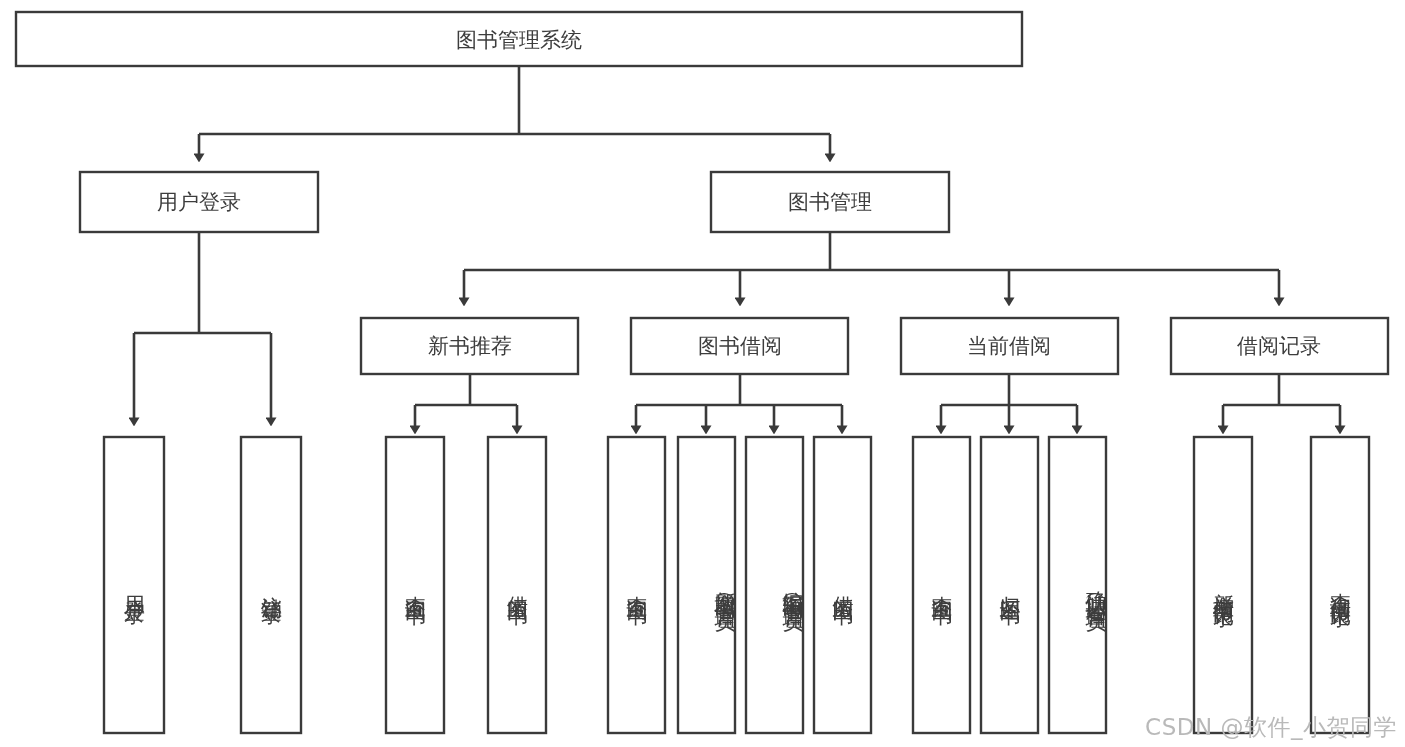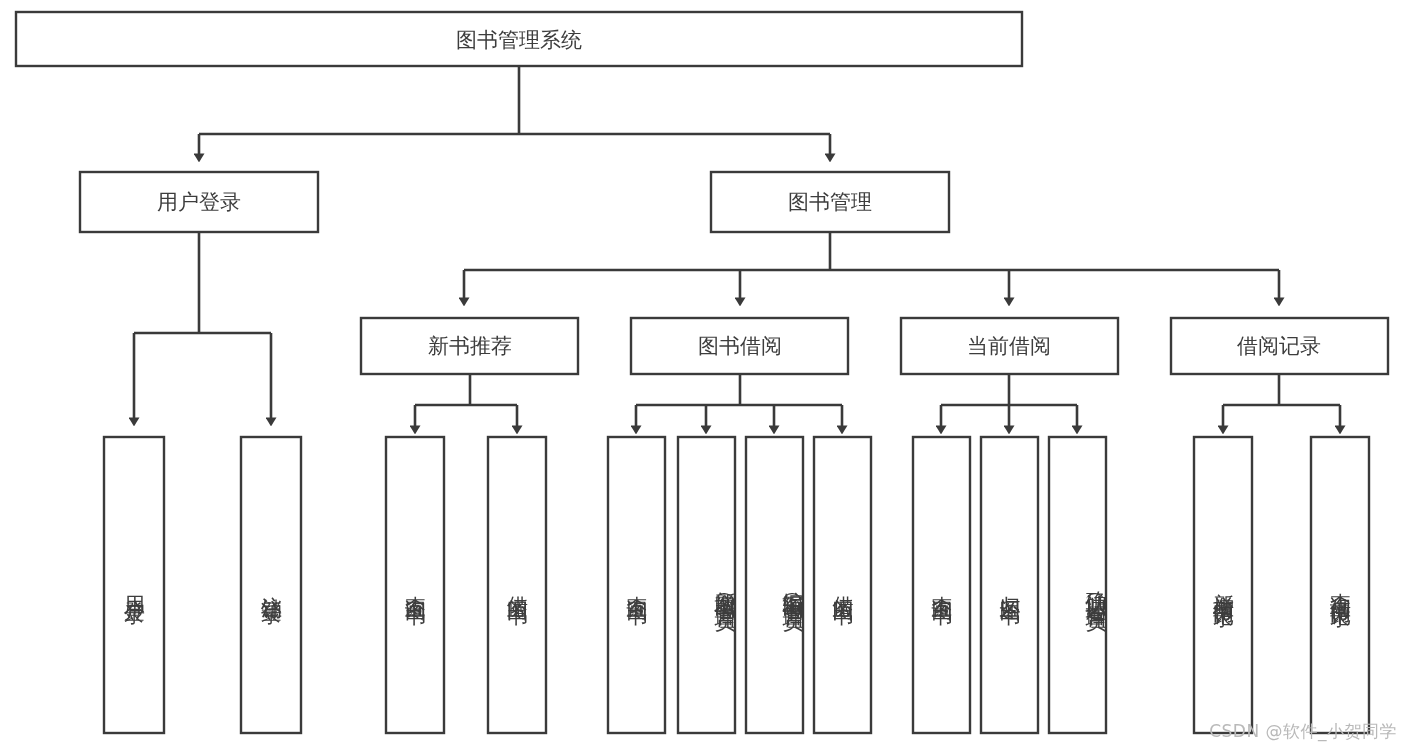--- a/index.html
+++ b/index.html
@@ -68,21 +68,21 @@
     letter-spacing: 3px;
     white-space: nowrap;
     text-align: center;
     pointer-events: none;
   }
   .watermark {
     position: absolute;
     right: 8px;
     bottom: 4px;
     font-family: "DejaVu Sans", "Liberation Sans", sans-serif;
-    font-size: 17px;
+    font-size: 23px;
     color: #b9b9b9;
     letter-spacing: 0.5px;
     white-space: nowrap;
   }
 </style>
 </head>
 <body>
 
 <div id="diagram-root">
 

